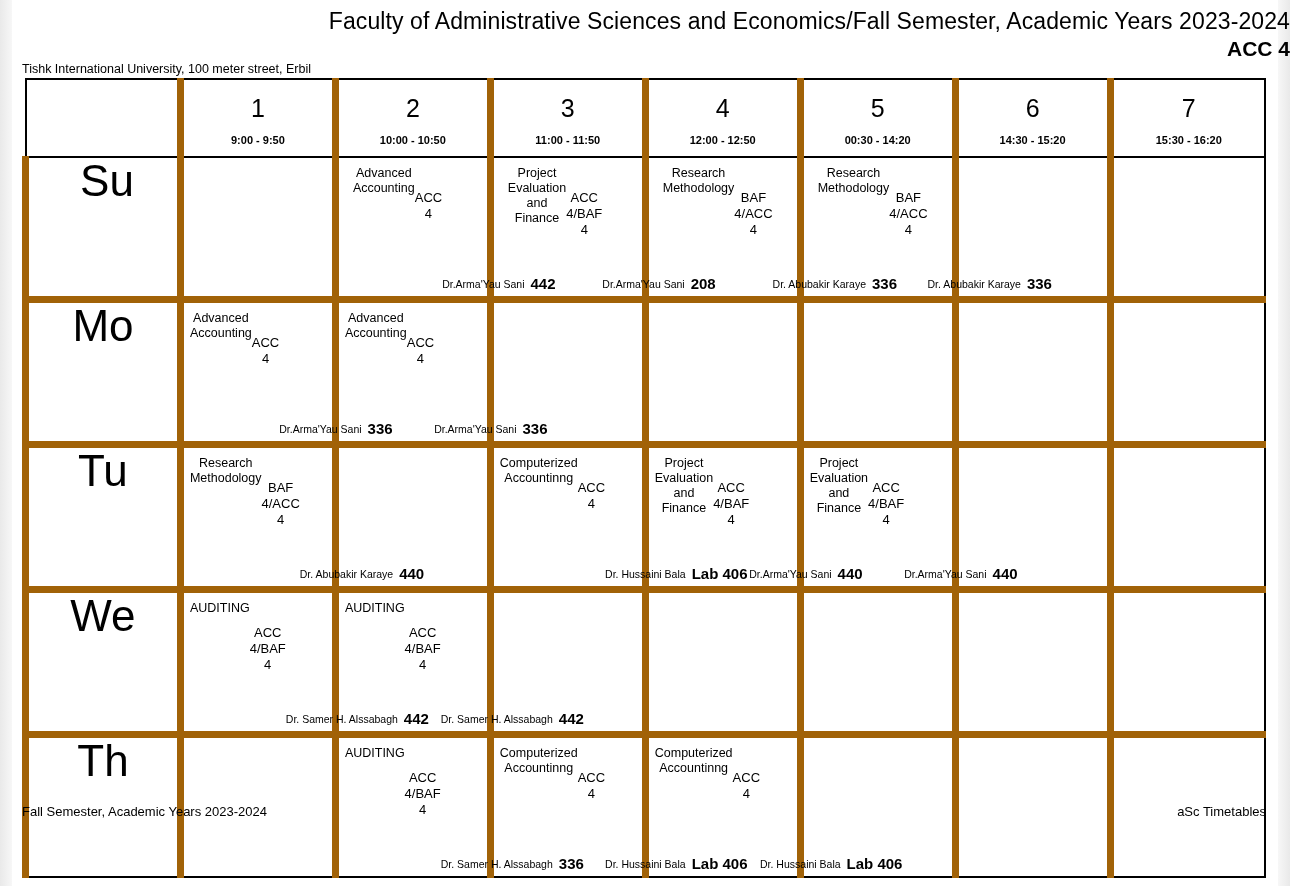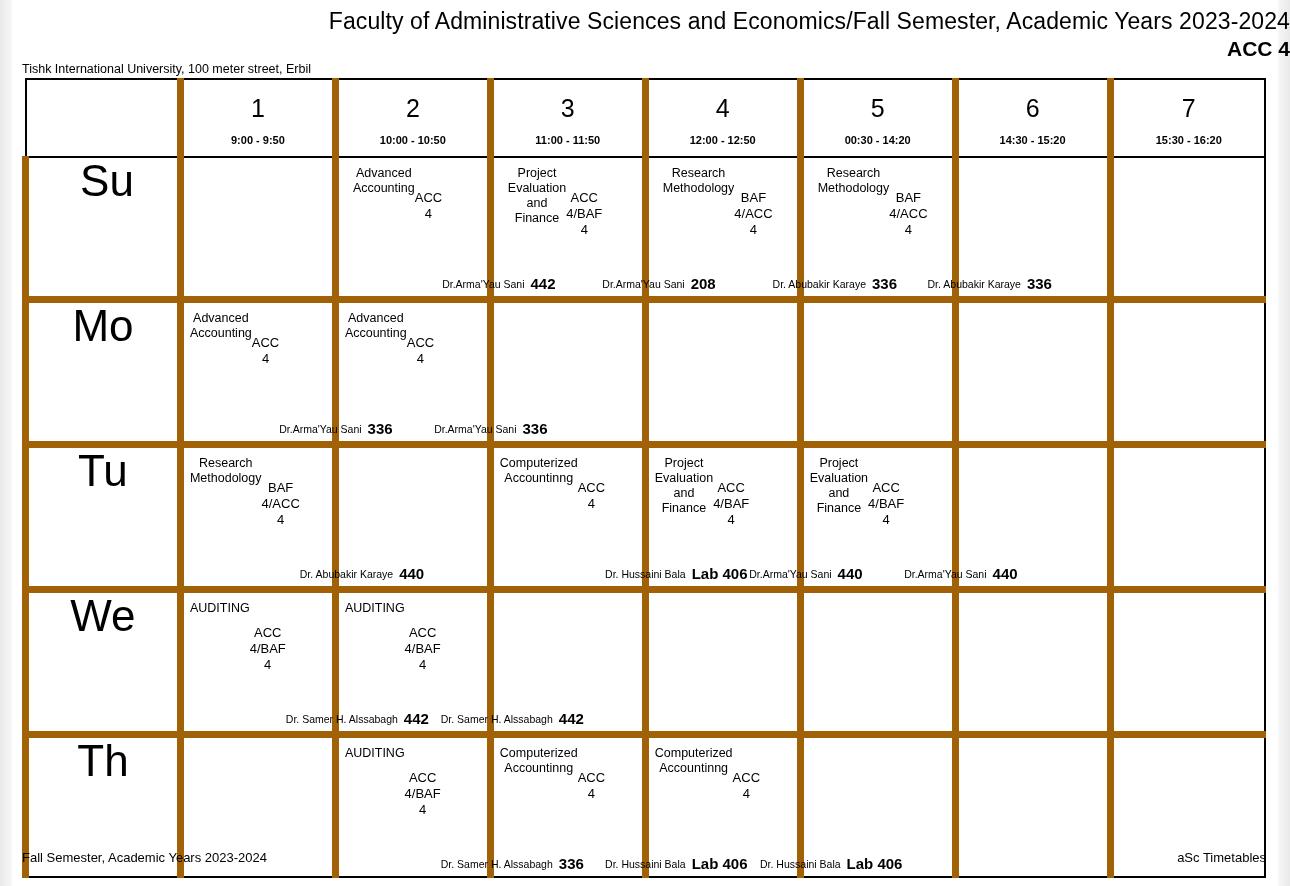--- a/index.html
+++ b/index.html
@@ -153,21 +153,21 @@
     font-size: 15px;
     line-height: 16px;
     font-weight: bold;
     padding-left: 6px;
   }
 
   
   .footer {
     position: absolute;
     left: 22px;
-    top: 850px;
+    top: 804px;
     width: 1244px;
     display: flex;
     justify-content: space-between;
     font-size: 13px;
     line-height: 16px;
   }
 </style>
 </head>
 <body>
 

